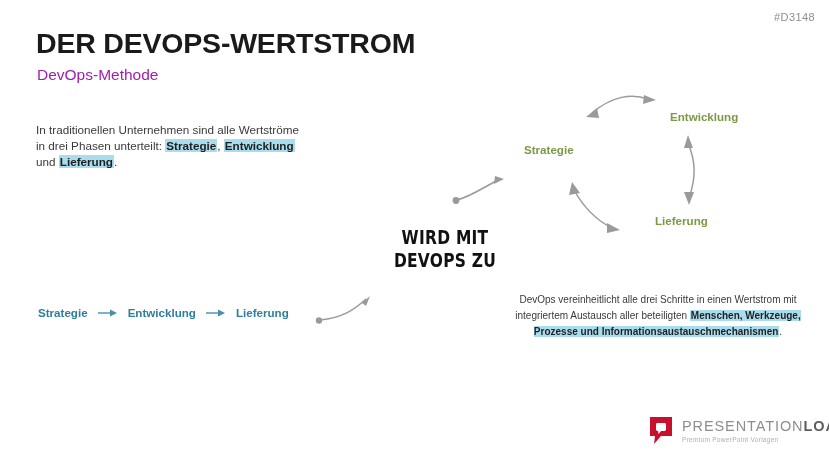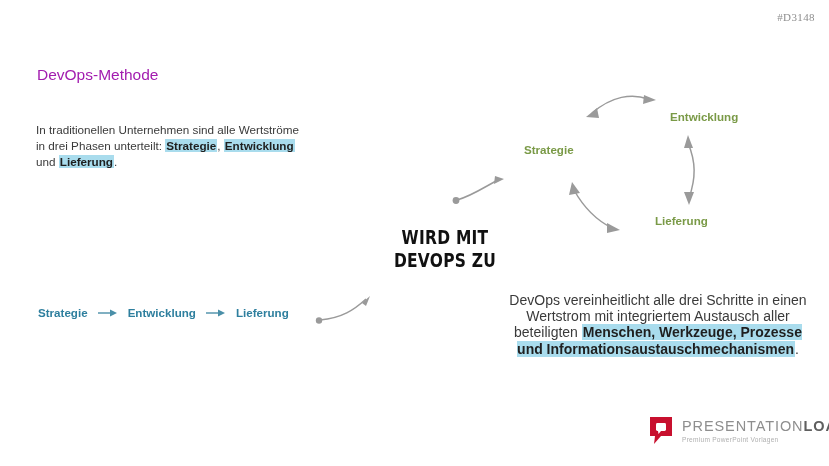--- a/index.html
+++ b/index.html
@@ -20,21 +20,21 @@
     position: absolute;
     inset: 0;
     background: #ffffff;
   }
 
   
   .doc-id {
     position: absolute;
     top: 11px;
     right: 14px;
-    font-family: Liberation Serif, serif;
+    font-family: Liberation Sans, sans-serif;
     font-size: 11px;
     color: #8d8d8d;
     letter-spacing: 0.4px;
   }
 
   
   .title {
     position: absolute;
     left: 36px;
     top: 28px;
@@ -141,21 +141,21 @@
   .connector.c1 { left: 312px; top: 288px; width: 130px; height: 50px; }
   .connector.c2 { left: 448px; top: 172px; width: 120px; height: 50px; }
 
   
   .right-copy {
     position: absolute;
     left: 508px;
     top: 292px;
     width: 300px;
     text-align: center;
-    font-size: 14px;
+    font-size: 10px;
     line-height: 16.2px;
     color: #3a3a3a;
   }
   .right-copy p { margin: 0; }
 
   
   .logo {
     position: absolute;
     left: 648px;
     top: 416px;
@@ -186,20 +186,21 @@
     white-space: nowrap;
   }
 </style>
 </head>
 <body>
 
 <div class="slide">
 
   <div class="doc-id">#D3148</div>
 
+  <div class="title">DER DEVOPS-WERTSTROM</div>
   <div class="subtitle">DevOps-Methode</div>
 
   <div class="body-copy">
     <p><span>In traditionellen Unternehmen sind alle Wertströme in drei Phasen unterteilt: </span><span class="hl">Strategie</span><span>, </span><span class="hl">Entwicklung</span><span> und </span><span class="hl">Lieferung</span><span>.</span></p>
   </div>
 
   <div class="chain">
     <span class="chain-item">Strategie</span>
     <svg class="chain-arrow" viewBox="0 0 22 12">
       <line x1="1" y1="6" x2="13" y2="6" stroke="#4a8fa8" stroke-width="1.4"></line>

